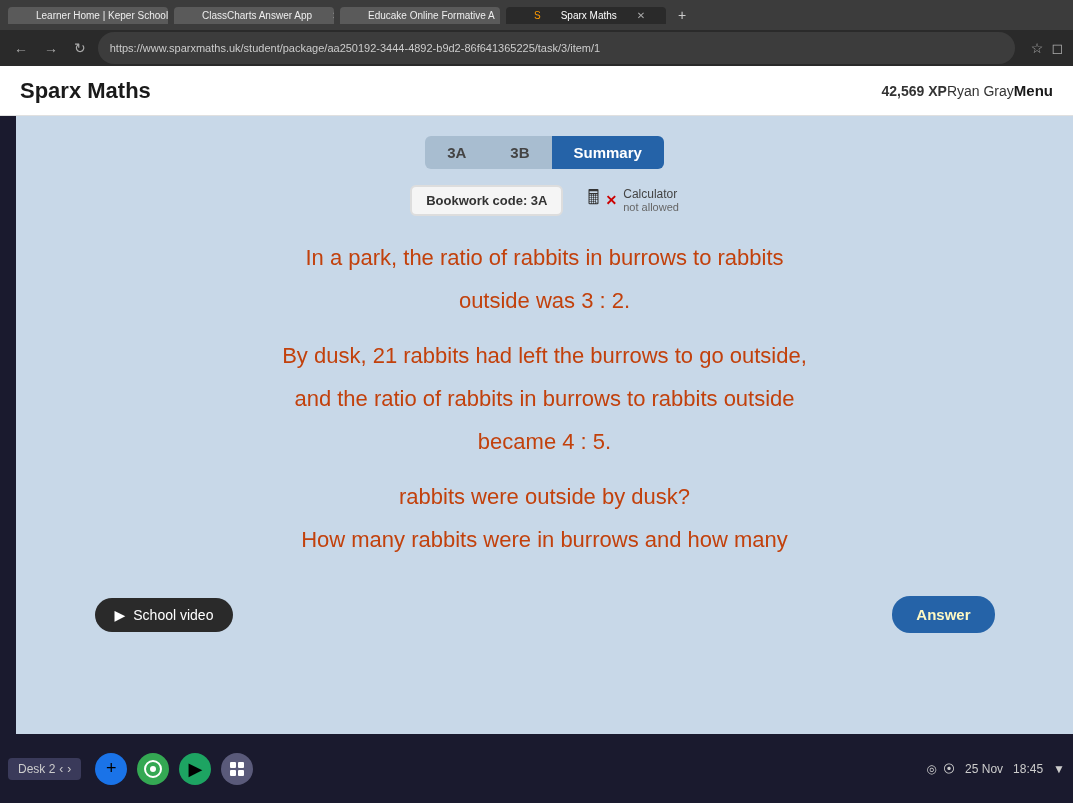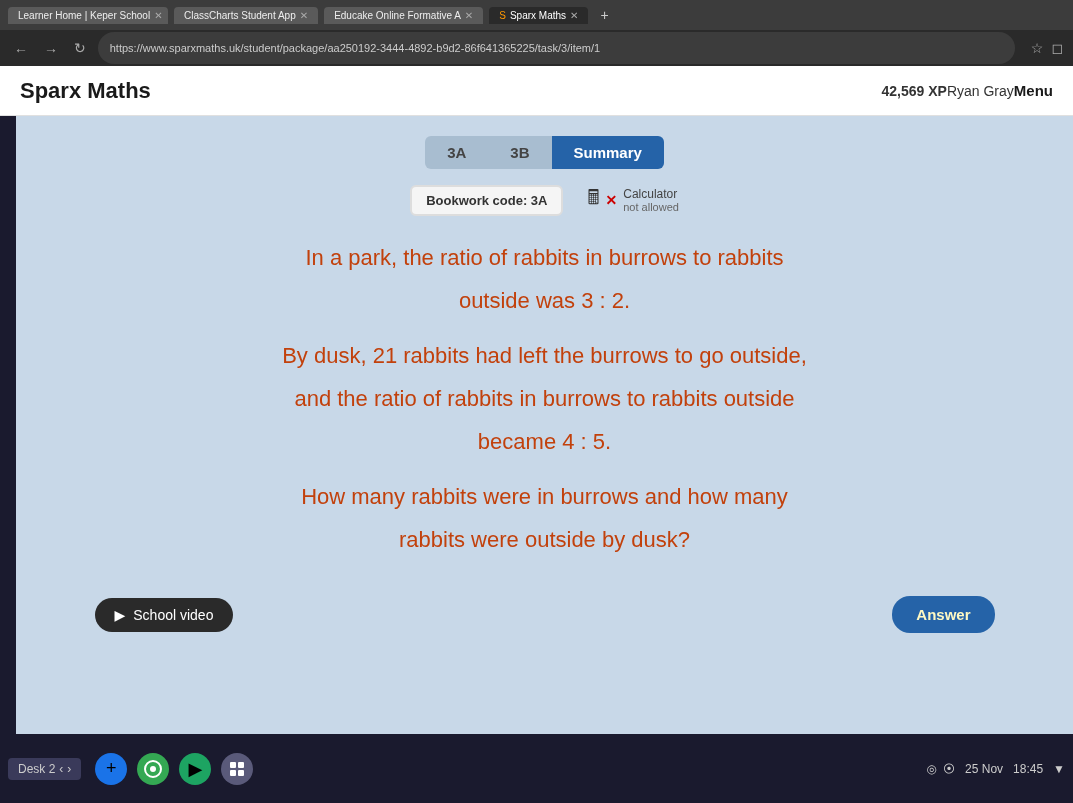--- a/index.html
+++ b/index.html
@@ -19,27 +19,27 @@
       height: 30px;
       display: flex;
       align-items: center;
       padding: 0 8px;
       gap: 6px;
       font-size: 11px;
       color: #ccc;
     }
     .tab {
       background: #5a5a5a;
-      padding: 3px 10px;
+      padding: 3px 28px;
       border-radius: 4px 4px 0 0;
       font-size: 10px;
       color: #eee;
       display: flex;
       align-items: center;
-      gap: 4px;
+      gap: 20px;
       max-width: 160px;
       overflow: hidden;
       white-space: nowrap;
       text-overflow: ellipsis;
     }
     .tab.active {
       background: #2a2a2a;
       color: white;
     }
     .tab-close {
@@ -308,21 +308,21 @@
   </style>
 </head>
 <body>
 
 <div class="browser-bar">
   <div class="tab">
     <span>Learner Home | Keper School</span>
     <span class="tab-close">✕</span>
   </div>
   <div class="tab">
-    <span>ClassCharts Student App</span>
+    <span>ClassCharts Answer App</span>
     <span class="tab-close">✕</span>
   </div>
   <div class="tab">
     <span>Educake Online Formative A</span>
     <span class="tab-close">✕</span>
   </div>
   <div class="tab active">
     <span style="font-size:10px;color:#f90;">S</span>
     <span>Sparx Maths</span>
     <span class="tab-close">✕</span>
@@ -378,22 +378,22 @@
       <div class="question-line">outside was 3 : 2.</div>
     </div>
 
     <div class="question-section">
       <div class="question-line">By dusk, 21 rabbits had left the burrows to go outside,</div>
       <div class="question-line">and the ratio of rabbits in burrows to rabbits outside</div>
       <div class="question-line">became 4 : 5.</div>
     </div>
 
     <div class="question-section">
+      <div class="question-line">rabbits were outside by dusk?</div>
       <div class="question-line">How many rabbits were in burrows and how many</div>
-      <div class="question-line">rabbits were outside by dusk?</div>
     </div>
   </div>
 
   <div class="bottom-row">
     <button class="watch-video-btn">
       <span class="play-icon">▶</span>
       <span>School video</span>
     </button>
     <button class="answer-btn">Answer</button>
   </div>

